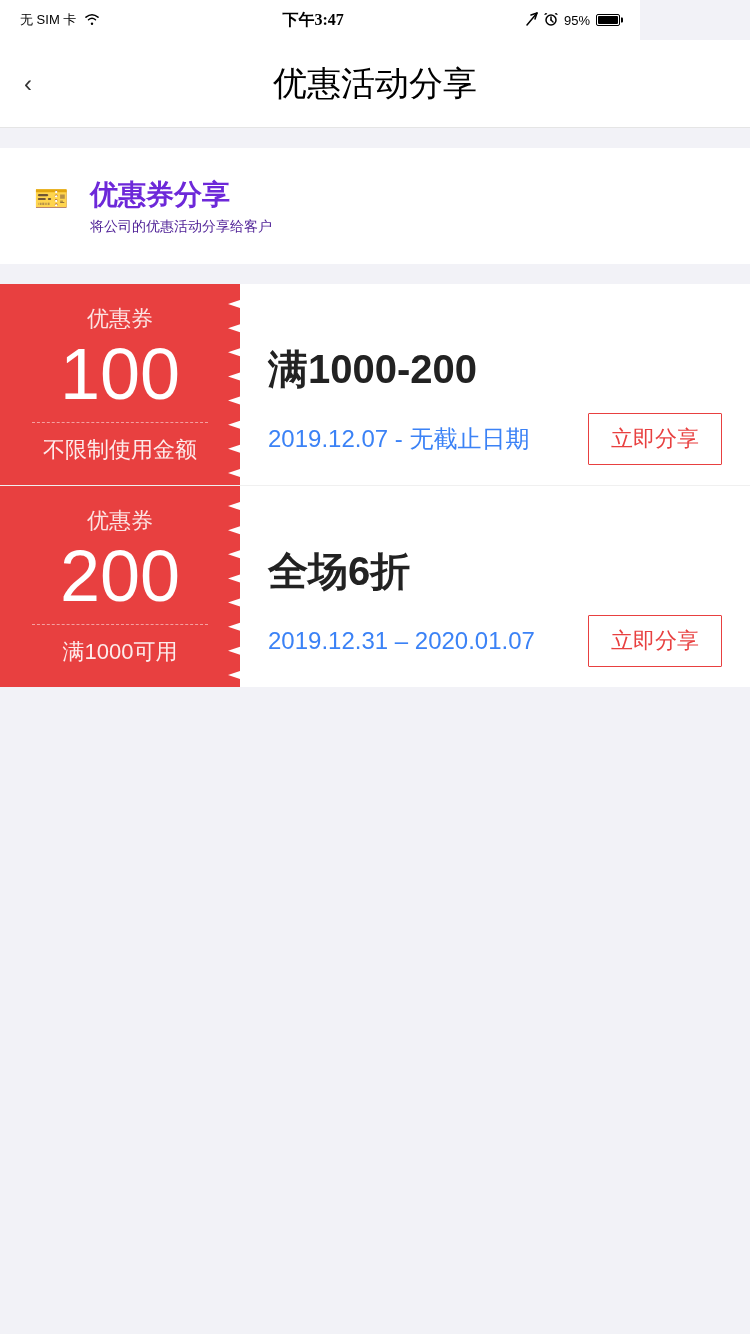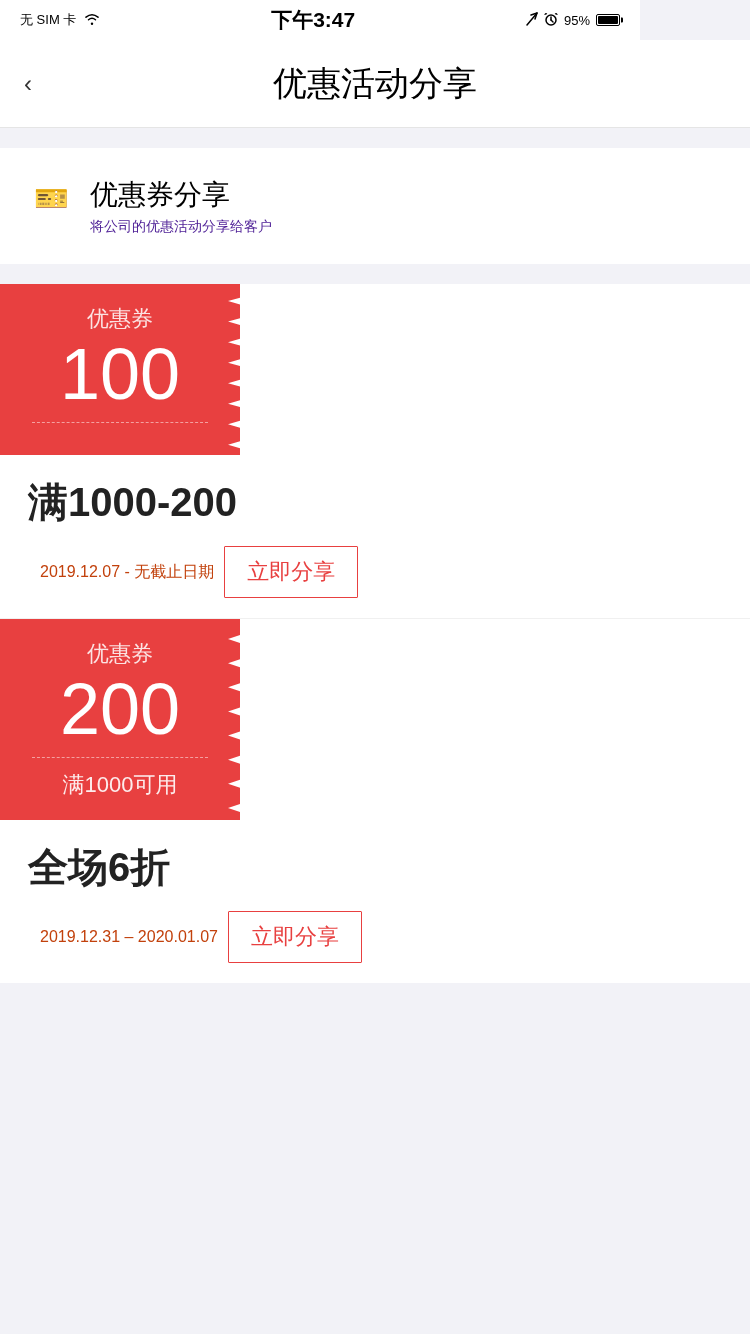--- a/index.html
+++ b/index.html
@@ -25,22 +25,23 @@
       font-size: 14px;
       font-weight: 500;
     }
     .status-left {
       display: flex;
       align-items: center;
       gap: 8px;
       font-size: 13px;
     }
     .status-center {
-      font-size: 21px;
+      font-size: 16px;
       font-weight: 600;
+      font-family: Liberation Serif, serif;
     }
     .status-right {
       display: flex;
       align-items: center;
       gap: 6px;
       font-size: 13px;
     }
     .battery-icon {
       display: inline-block;
       width: 24px;
@@ -112,42 +113,41 @@
       justify-content: center;
       font-size: 28px;
     }
     .section-text-wrap {
       display: flex;
       flex-direction: column;
       gap: 4px;
     }
     .section-title {
       font-size: 28px;
-      font-weight: 400;
-      color: #000000;
+      font-weight: 700;
+      color: #6d28d9;
     }
     .section-subtitle {
       font-size: 14px;
       color: #4c1d95;
     }
 
     
     .coupon-list {
       background: #fff;
       margin-top: 20px;
     }
 
     
     .coupon-item {
       display: flex;
-      align-items: flex-start;
+      align-items: flex-end;
       min-height: 180px;
       border-bottom: 1px solid #f0f0f0;
       position: relative;
-      flex-direction: column;
     }
     .coupon-item:last-child {
       border-bottom: none;
     }
 
     
     .coupon-left {
       width: 240px;
       background: #e84040;
       flex-shrink: 0;
@@ -211,24 +211,23 @@
       font-weight: 600;
       color: #222;
     }
     .coupon-meta {
       display: flex;
       align-items: center;
       justify-content: space-between;
       gap: 10px;
     }
     .coupon-date {
-      font-size: 16px;
-      color: #c2410c;
+      font-size: 24px;
+      color: #3b82f6;
       flex: 1;
-      margin-left: 12px;
     }
     .coupon-share-btn {
       border: 1.5px solid #e84040;
       color: #e84040;
       background: #fff;
       border-radius: 1px;
       padding: 10px 22px;
       font-size: 22px;
       cursor: pointer;
       white-space: nowrap;
@@ -291,20 +290,21 @@
     <div class="section-subtitle">将公司的优惠活动分享给客户</div>
   </div>
 </div>
 
 <div class="coupon-list" id="coupon-list">
 <div class="coupon-item">
     <div class="coupon-left">
       <span class="coupon-label">优惠券</span>
       <span class="coupon-value">100</span>
       <hr class="coupon-divider">
+      <span class="coupon-condition">不限制使用金额</span>
     </div>
     <div class="coupon-right">
       <div class="coupon-name">满1000-200</div>
       <div class="coupon-meta">
         <span class="coupon-date">2019.12.07 - 无截止日期</span>
         <button class="coupon-share-btn">立即分享</button>
       </div>
     </div>
   </div>
     <div class="coupon-item">

